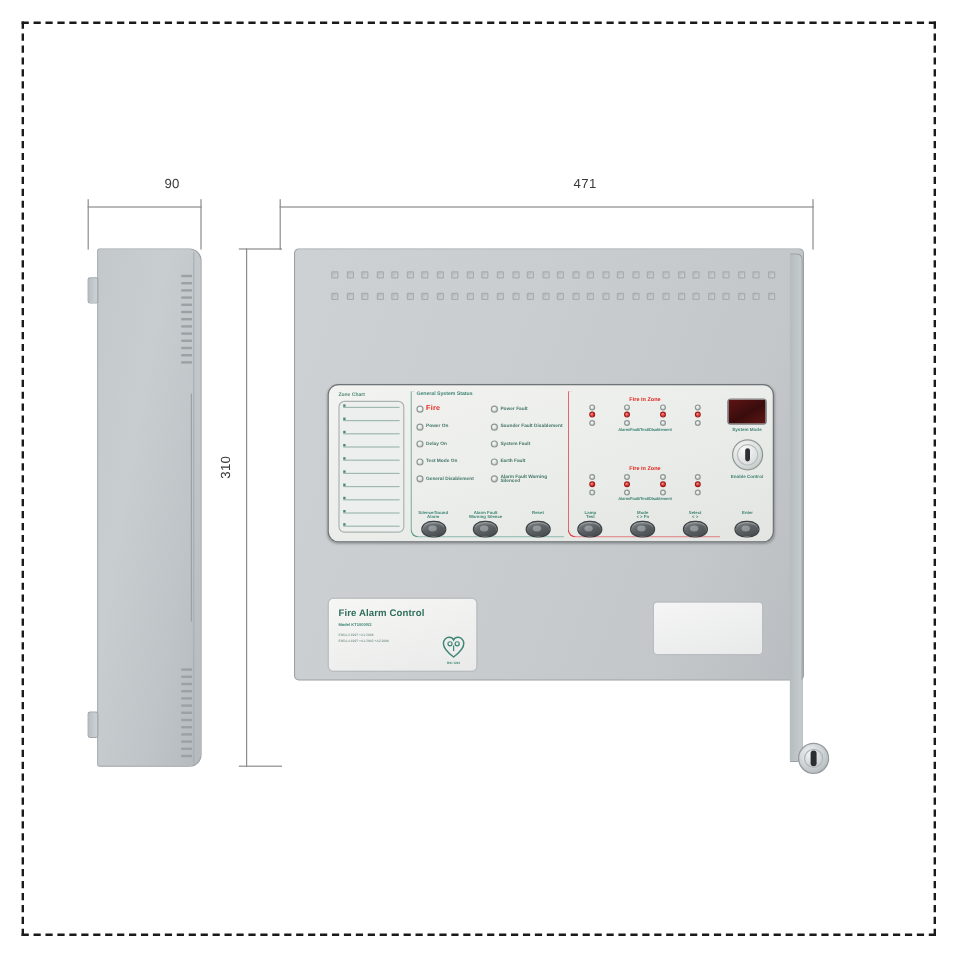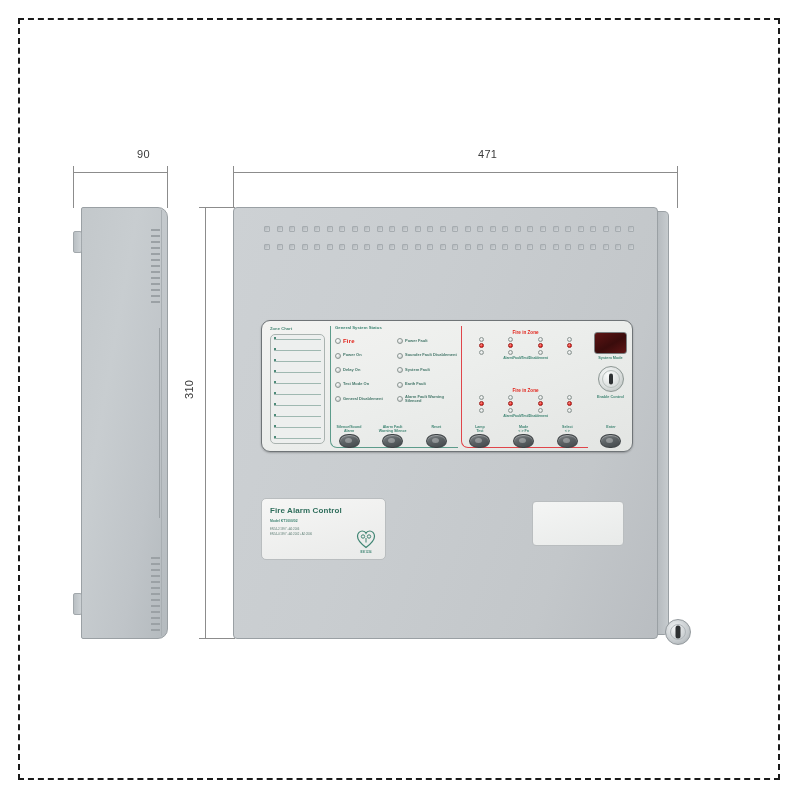--- a/index.html
+++ b/index.html
@@ -19,21 +19,21 @@
       background:linear-gradient(100deg,#c3c8cb 0%,#c8cdd0 35%,#bfc4c8 72%,#b4babe 100%);
       border:1px solid #9aa0a4;border-radius:2px 10px 10px 2px;box-sizing:border-box;}
   #side-body:after{content:"";position:absolute;right:5px;top:2px;bottom:2px;width:1px;background:#a8aeb2;}
   .side-hinge{position:absolute;left:0px;width:9px;background:linear-gradient(90deg,#b9bfc3,#cdd2d5);
       border:1px solid #a2a8ac;border-radius:2px;box-sizing:border-box;}
   .side-vent{position:absolute;right:8px;width:9px;height:2px;background:#9ba1a5;}
   #side-seam{position:absolute;right:7px;top:120px;bottom:120px;width:1px;background:#9ba1a5;}
 
   
   #frontview{position:absolute;left:233px;top:207px;width:445px;height:432px;}
-  #front-body{position:absolute;left:0;top:0;width:425px;height:432px;
+  #front-body{position:absolute;left:12px;top:0;width:425px;height:360px;
       background:linear-gradient(110deg,#cdd1d4 0%,#c9cdd0 40%,#c3c7ca 78%,#b9bdc1 100%);
       border:1px solid #9aa0a4;border-radius:4px;box-sizing:border-box;}
   #front-right-edge{position:absolute;left:425px;top:4px;width:11px;height:424px;
       background:linear-gradient(90deg,#b6bbbf,#c6cbce);border:1px solid #9aa0a4;
       border-left:none;border-radius:0 5px 5px 0;box-sizing:border-box;}
   #door-lock{position:absolute;left:432px;top:412px;width:26px;height:26px;border-radius:50%;
       background:radial-gradient(circle at 38% 34%,#f2f4f5,#c4c9cc 62%,#9fa5a9);
       border:1px solid #93999d;box-sizing:border-box;}
   #door-lock .keyhole{position:absolute;left:50%;top:50%;transform:translate(-50%,-50%);
       width:5px;height:13px;border-radius:3px;background:#2c2f31;}

